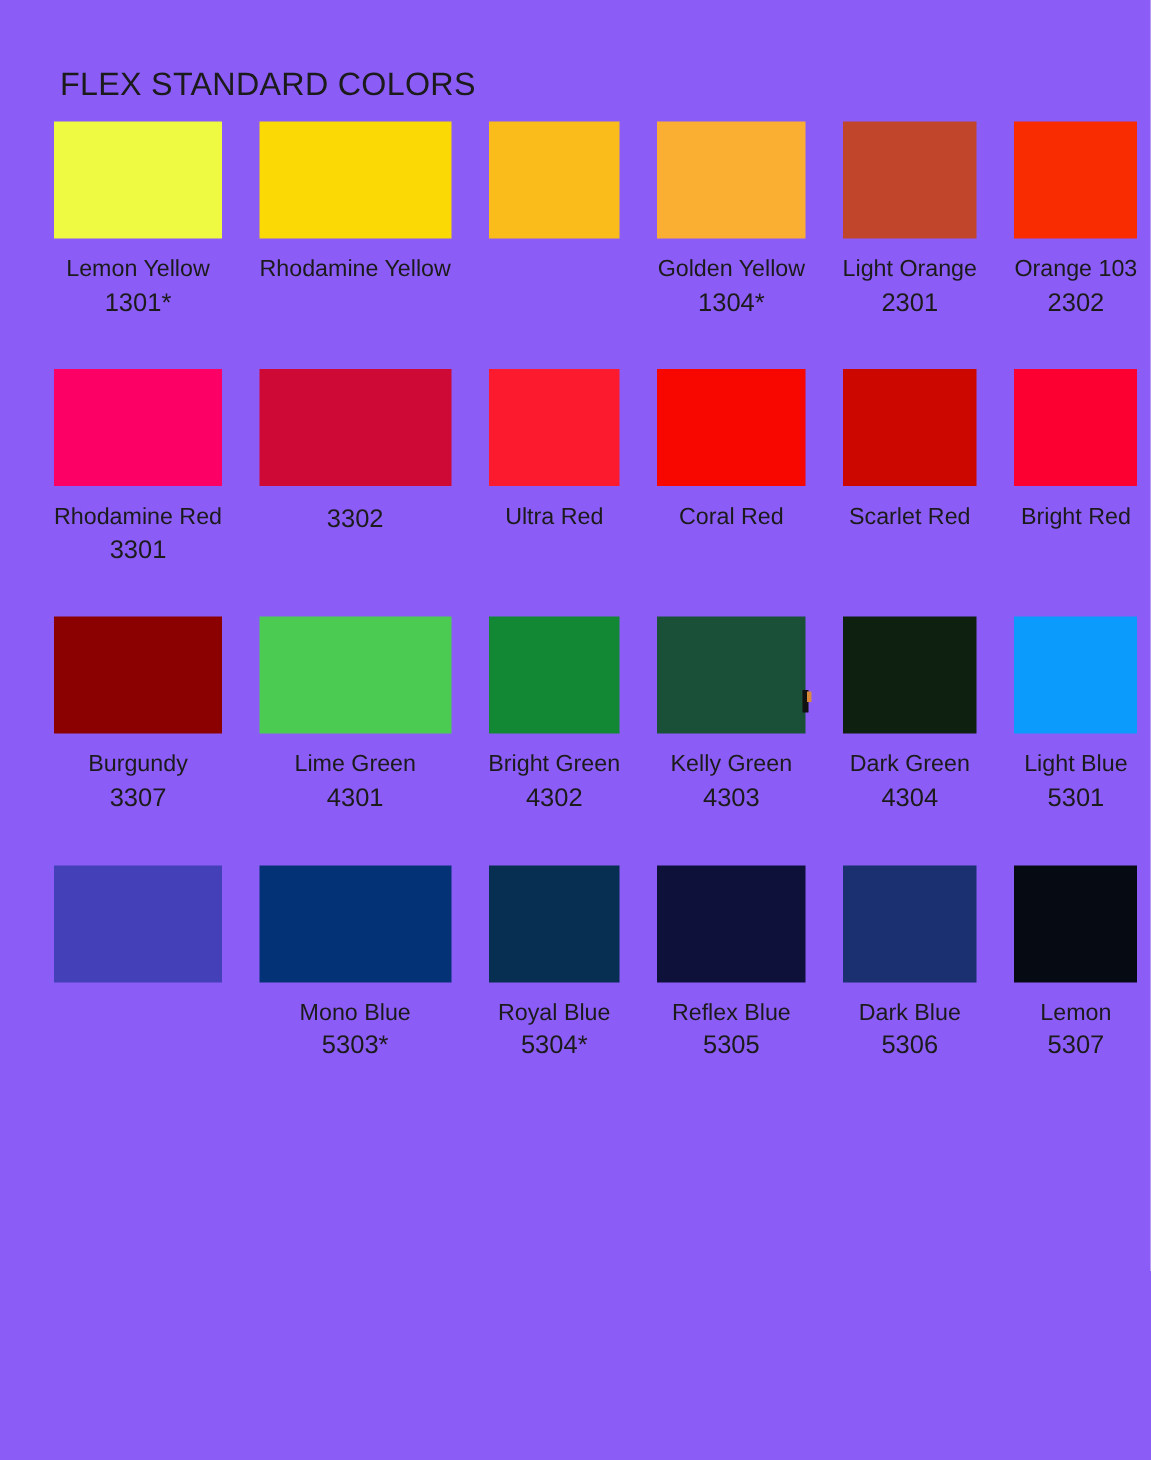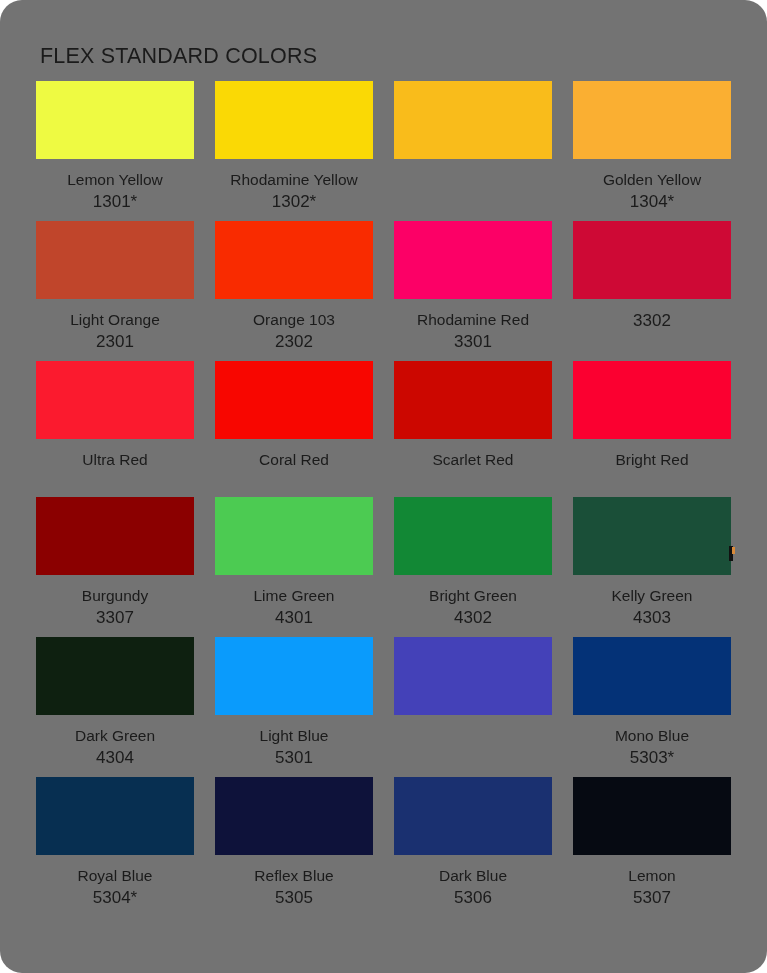--- a/index.html
+++ b/index.html
@@ -13,38 +13,38 @@
     font-family: "Liberation Sans", sans-serif;
     color: #1a1a1a;
     overflow: hidden;
     position: relative;
   }
   .sheet {
     position: absolute;
     left: 0; top: 0;
     width: 767px;
     height: 973px;
-    background: #737373;
+    background: #8b5cf6;
     box-sizing: border-box;
     padding: 44px 36px 0 36px;
-    border-radius: 22px;
   }
   .chart-title {
     font-size: 21.5px;
     font-weight: 400;
     letter-spacing: 0.2px;
     color: #1b1b1b;
     margin: 0 0 12px 4px;
     white-space: nowrap;
   }
   .swatch-grid {
     display: grid;
-    grid-template-columns: repeat(4, 1fr);
+    grid-template-columns: repeat(6, 1fr);
     column-gap: 21px;
     row-gap: 0px;
+    gap: 25px;
   }
   .swatch-cell {
     display: flex;
     flex-direction: column;
     align-items: stretch;
   }
   .swatch-chip {
     width: 100%;
     height: 78px;
     display: block;
@@ -106,21 +106,20 @@
         <div class="swatch-chip" style="background: rgb(238, 250, 66);"></div>
         <div class="swatch-caption">
           <span class="swatch-name">Lemon Yellow</span>
           <span class="swatch-code">1301*</span>
         </div>
       </div>
       <div class="swatch-cell">
         <div class="swatch-chip" style="background: rgb(250, 217, 5);"></div>
         <div class="swatch-caption">
           <span class="swatch-name">Rhodamine Yellow</span>
-          <span class="swatch-code">1302*</span>
         </div>
       </div>
       <div class="swatch-cell">
         <div class="swatch-chip" style="background: rgb(249, 188, 27);"></div>
       </div>
       <div class="swatch-cell">
         <div class="swatch-chip" style="background: rgb(250, 175, 50);"></div>
         <div class="swatch-caption">
           <span class="swatch-name">Golden Yellow</span>
           <span class="swatch-code">1304*</span>

